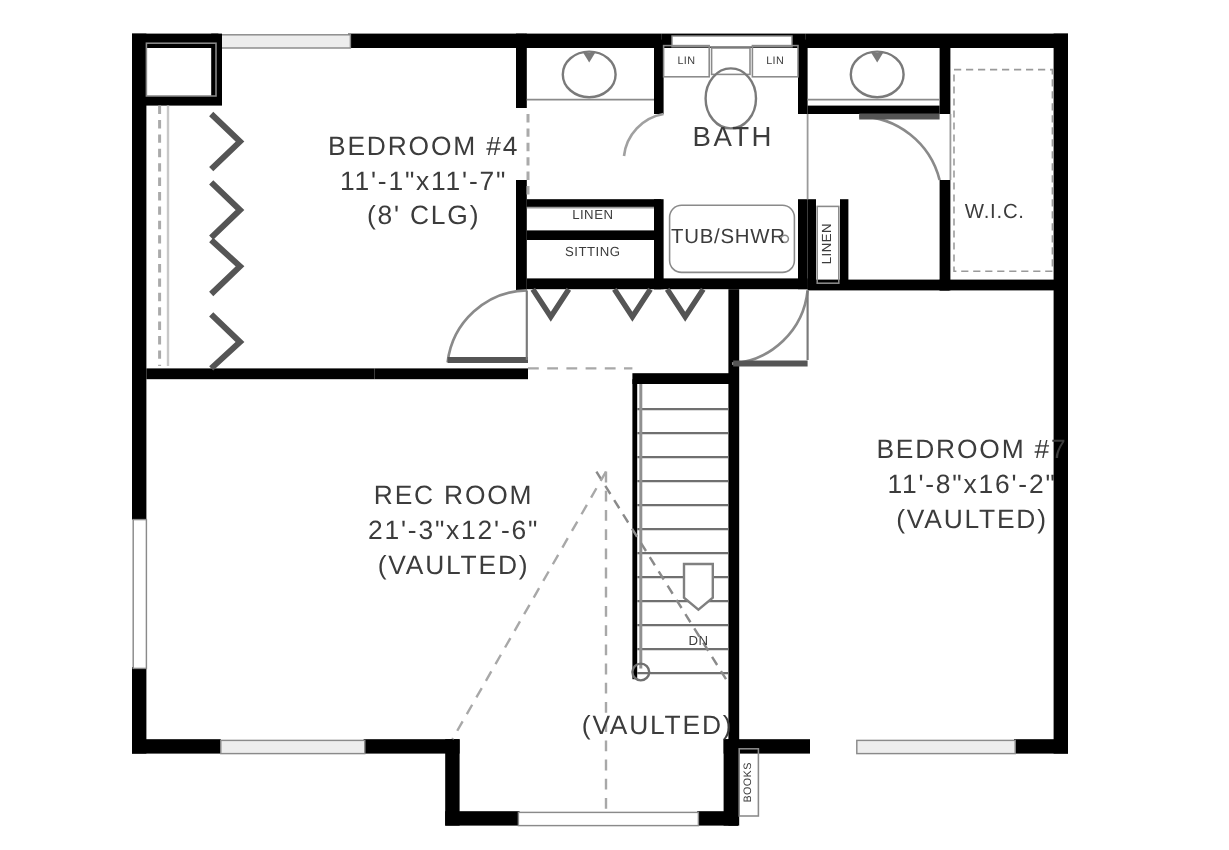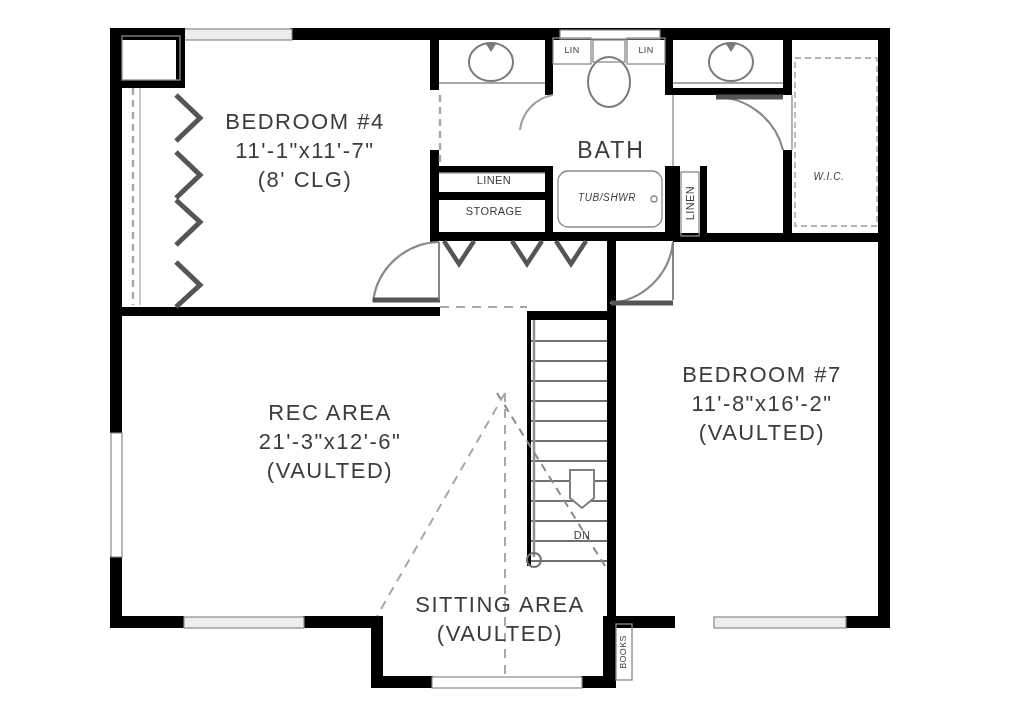--- a/index.html
+++ b/index.html
@@ -29,23 +29,23 @@
   .room-label {
     position: absolute;
     text-align: center;
     color: #3c3c3c;
     font-family: "Liberation Sans", sans-serif;
     letter-spacing: 1.5px;
     white-space: nowrap;
     line-height: 1.32;
     pointer-events: none;
   }
-  .label-lg { font-size: 23px; letter-spacing: 2px; margin-top: 36px; }
-  .label-md { font-size: 22px; letter-spacing: 1.5px; }
-  .label-sm { font-size: 10px; letter-spacing: 0.6px; font-style: italic; }
+  .label-lg { font-size: 23px; letter-spacing: 2px; }
+  .label-md { font-size: 22px; letter-spacing: 1.5px; margin-left: 48px; }
+  .label-sm { font-size: 17px; letter-spacing: 0.6px; }
   .label-xs { font-size: 11px; letter-spacing: 0.4px; }
   .label-xxs { font-size: 9px; letter-spacing: 0.3px; }
   .vert {
     transform: rotate(-90deg);
     transform-origin: center center;
   }
   .center-x { transform: translateX(-50%); }
   .center-xy { transform: translate(-50%, -50%); }
   .vert.center-xy { transform: translate(-50%, -50%) rotate(-90deg); }
 </style>
@@ -268,41 +268,40 @@
     <div>(8' CLG)</div>
   </div>
 
   <div class="room-label label-md center-x" style="left:762px; top:360px;">
     <div>BEDROOM #7</div>
     <div>11'-8"x16'-2"</div>
     <div>(VAULTED)</div>
   </div>
 
   <div class="room-label label-md center-x" style="left:330px; top:398px;">
-    <div>REC AREA</div>
+    <div>REC ROOM</div>
     <div>21'-3"x12'-6"</div>
     <div>(VAULTED)</div>
   </div>
 
   <div class="room-label label-md center-x" style="left:500px; top:590px;">
-    <div>SITTING AREA</div>
     <div>(VAULTED)</div>
   </div>
 
   <div class="room-label label-lg center-x" style="left:611px; top:99px;">
     <div>BATH</div>
   </div>
 
   <div class="room-label label-xxs center-xy" style="left:572px; top:51px;">LIN</div>
 
   <div class="room-label label-xxs center-xy" style="left:646px; top:51px;">LIN</div>
 
   <div class="room-label label-xs center-xy" style="left:494px; top:180px;">LINEN</div>
 
-  <div class="room-label label-xs center-xy" style="left:494px; top:211px;">STORAGE</div>
+  <div class="room-label label-xs center-xy" style="left:494px; top:211px;">SITTING</div>
 
   <div class="room-label label-sm center-xy" style="left:607px; top:198px;text-align:right;">TUB/SHWR</div>
 
   <div class="room-label label-xs vert center-xy" style="left:690px; top:203px;">LINEN</div>
 
   <div class="room-label label-sm center-xy" style="left:829px; top:177px;">W.I.C.</div>
 
   <div class="room-label label-xxs vert center-xy" style="left:624px; top:652px;">BOOKS</div>
 
   <div class="room-label label-xs center-xy" style="left:582px; top:487px;margin-top:48px;">DN</div>

